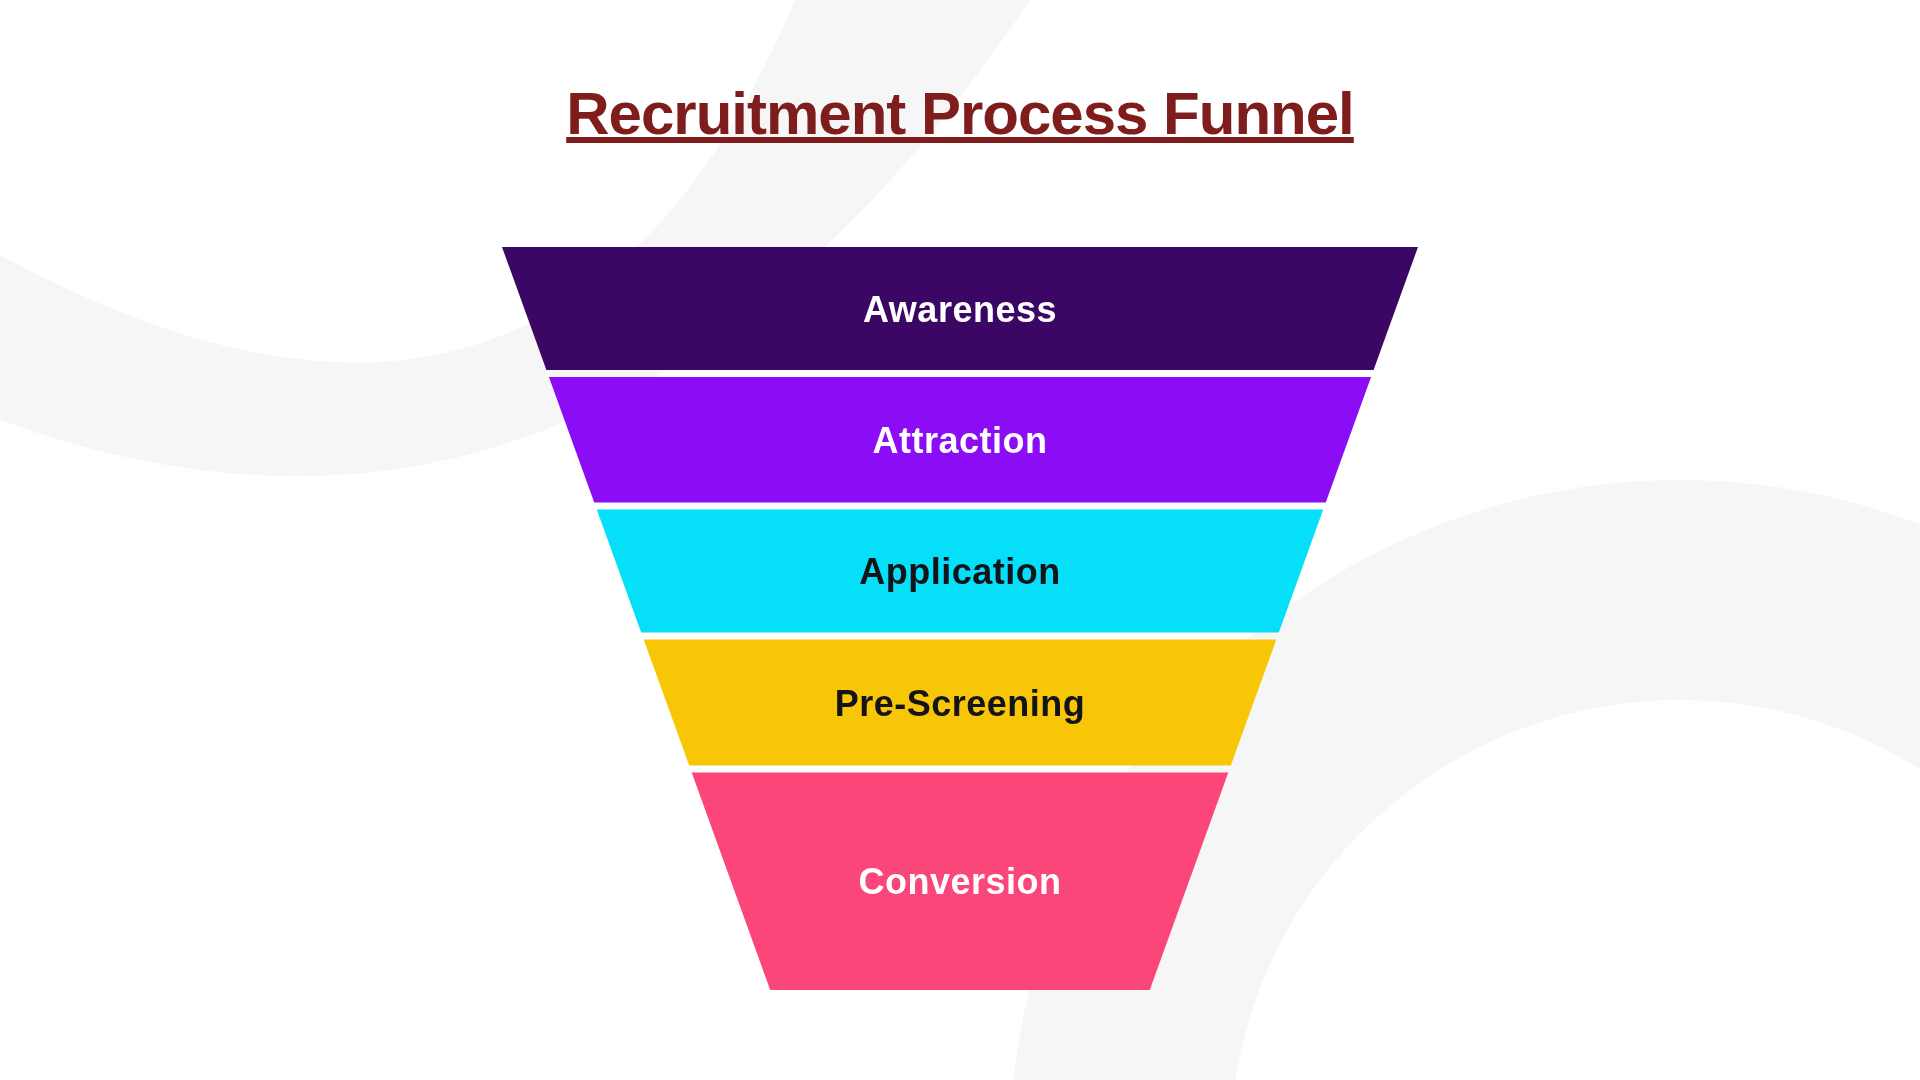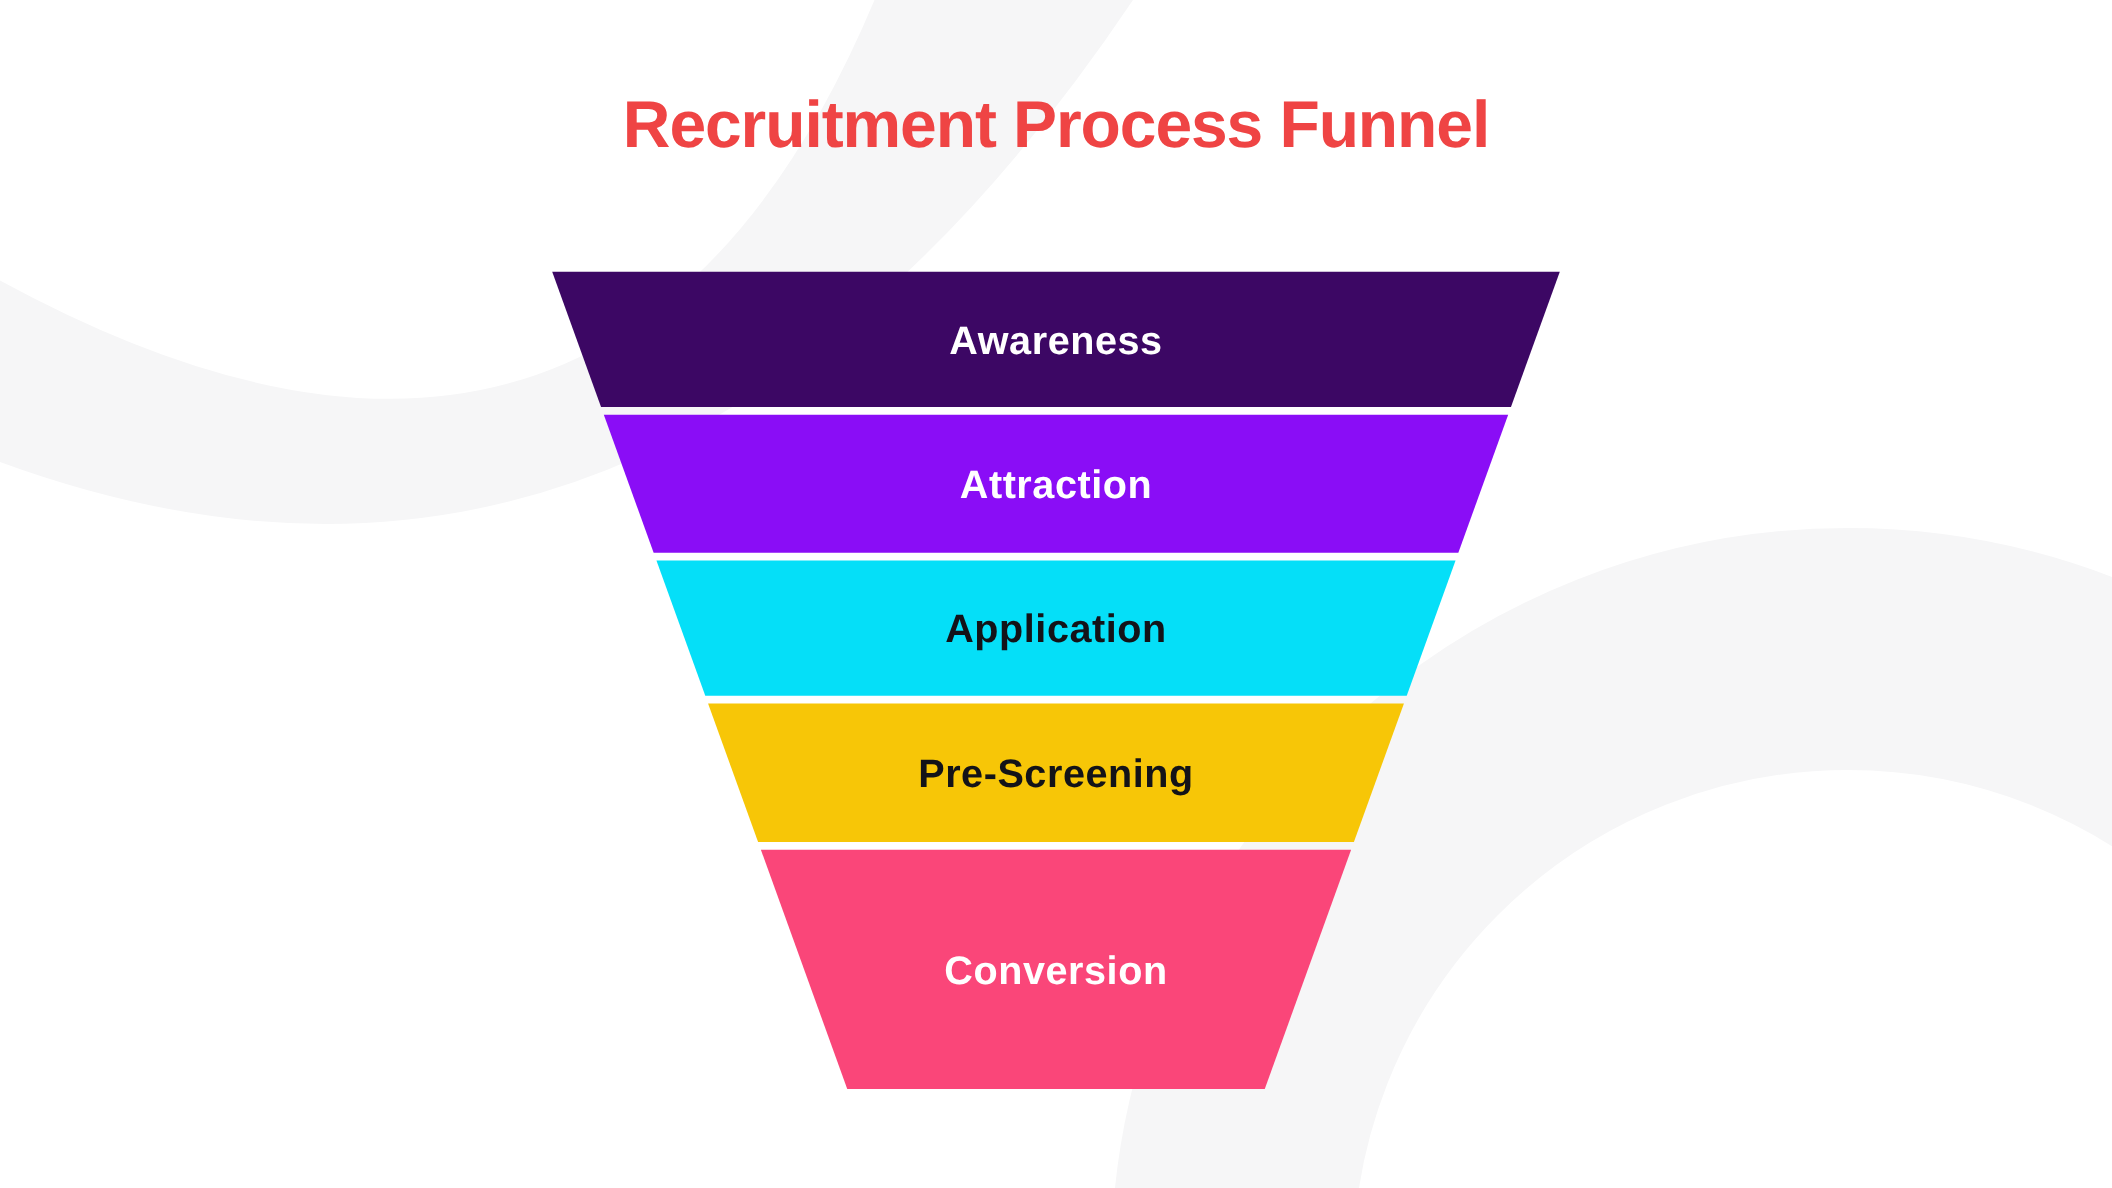--- a/index.html
+++ b/index.html
@@ -49,21 +49,21 @@
 </head>
 <body>
 
 <div class="canvas">
 
   <svg class="bg-layer" viewBox="0 0 1920 1080" aria-hidden="true">
     <path id="swoosh-left" d="M 0,255 Q 560,560 795,0 L 1030,0 Q 600,640 0,420 Z" fill="#f6f6f7"></path>
     <circle id="swoosh-right" cx="1680" cy="1150" r="560" fill="none" stroke-width="220" stroke="#f6f6f7"></circle>
   </svg>
 
-  <div class="page-title" style="color: #ef4444;">Recruitment Process Funnel</div>
+  <div class="page-title" style="color: #7f1d1d; text-decoration: underline;">Recruitment Process Funnel</div>
 
   <svg class="funnel-layer" viewBox="0 0 1920 1080">
     <g id="funnel-group">
         <polygon points="502,247 1418,247 1373.597,370 546.403,370" fill="#3C0764"></polygon>
         <text x="960" y="321.5" text-anchor="middle" fill="#FFFFFF" class="funnel-label">Awareness</text>
         <polygon points="548.9300000000001,377 1371.07,377 1325.7645,502.5 594.2355,502.5" fill="#8A0DF6"></polygon>
         <text x="960" y="452.75" text-anchor="middle" fill="#FFFFFF" class="funnel-label">Attraction</text>
         <polygon points="596.7625,509.5 1323.2375,509.5 1278.8345,632.5 641.1655000000001,632.5" fill="#05DFF8"></polygon>
         <text x="960" y="584" text-anchor="middle" fill="#131318" class="funnel-label">Application</text>
         <polygon points="643.6925,639.5 1276.3075,639.5 1230.8215,765.5 689.1785,765.5" fill="#F7C607"></polygon>

